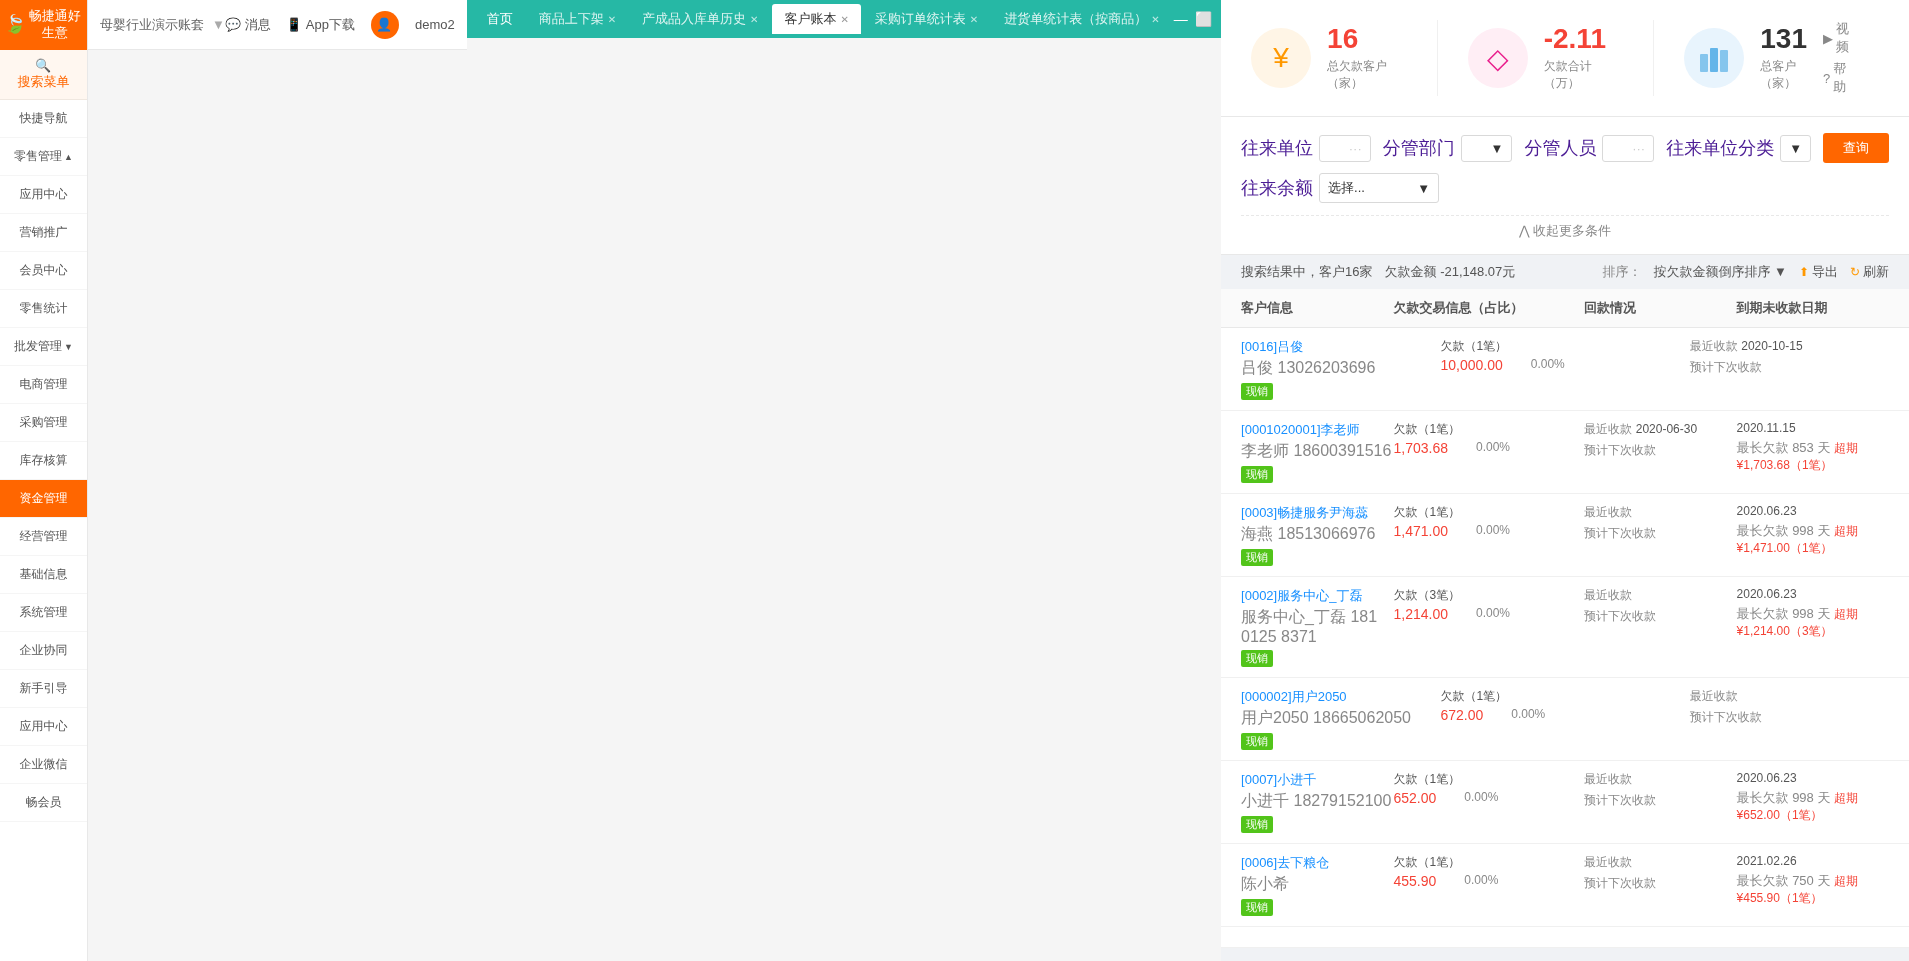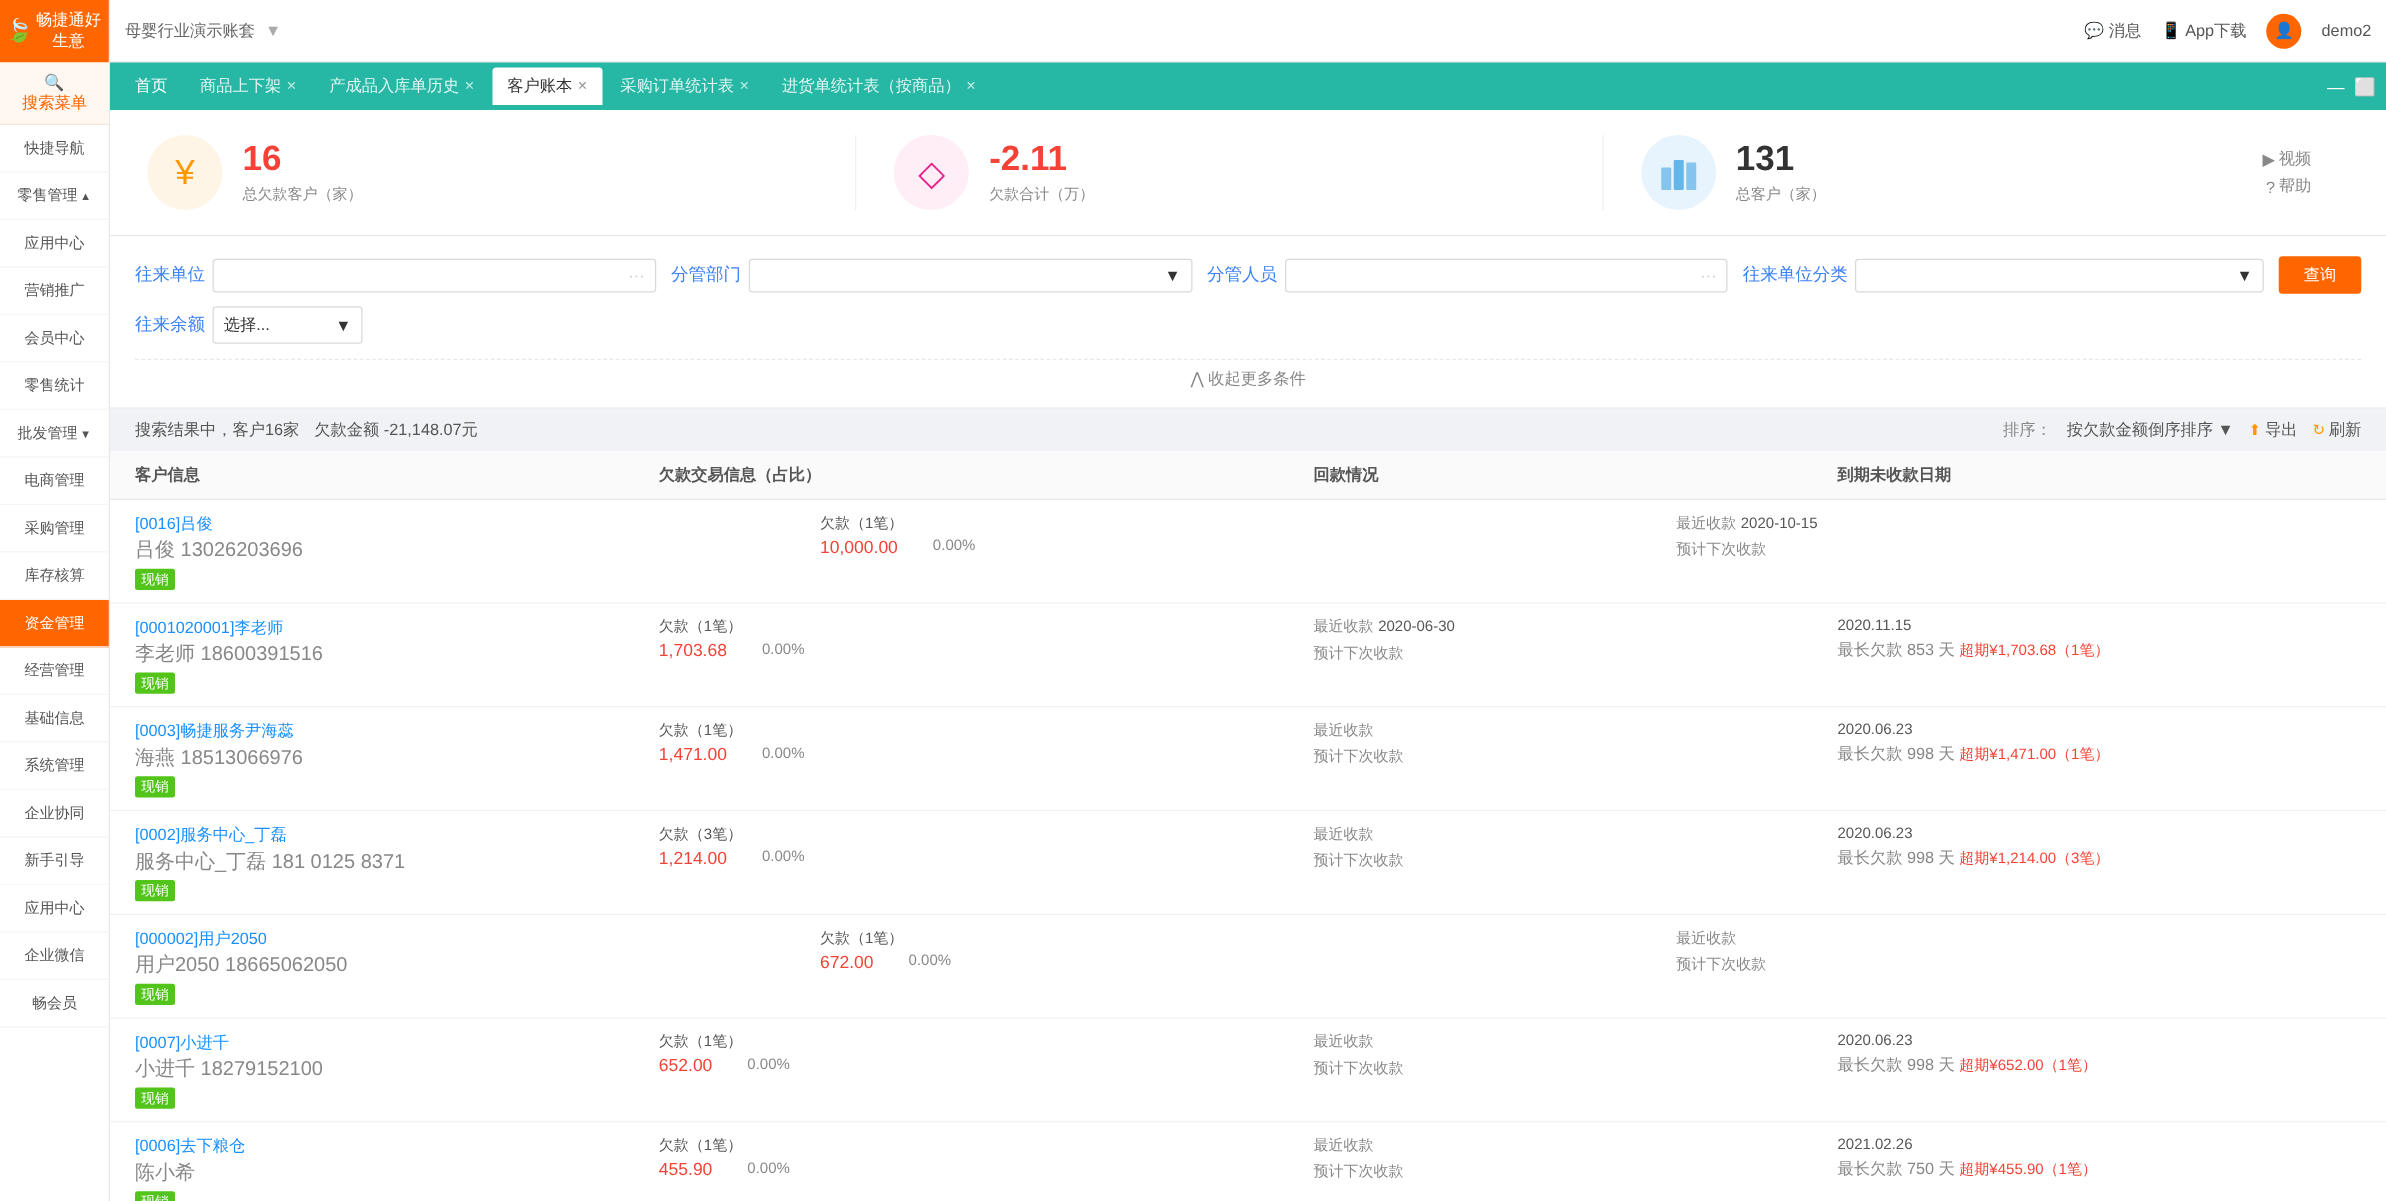--- a/index.html
+++ b/index.html
@@ -45,21 +45,21 @@
       color: #555;
       cursor: pointer;
       font-size: 12px;
       border-bottom: 1px solid #f5f5f5;
     }
     .sidebar-nav-item.active { background: #ff6600; color: #fff; }
     .sidebar-nav-item.has-arrow { display: flex; align-items: center; justify-content: center; gap: 2px; }
     .arrow-down { font-size: 9px; }
 
     
-    .main { flex: 1; display: flex; flex-direction: column; overflow: hidden; }
+    .main { flex: 1; display: flex; overflow: hidden; }
 
     
     .topbar {
       height: 50px;
       background: #fff;
       border-bottom: 1px solid #e8e8e8;
       display: flex;
       align-items: center;
       padding: 0 12px;
       justify-content: space-between;
@@ -150,21 +150,21 @@
       align-items: center;
       gap: 12px;
       margin-bottom: 10px;
     }
     .filter-item {
       display: flex;
       align-items: center;
       gap: 6px;
       flex: 1;
     }
-    .filter-label { font-size: 14px; color: #3b82f6; white-space: nowrap; }
+    .filter-label { font-size: 18px; color: #4c1d95; white-space: nowrap; }
     .filter-input {
       flex: 1;
       border: 1px solid #d9d9d9;
       border-radius: 3px;
       padding: 5px 8px;
       font-size: 12px;
       color: #333;
       outline: none;
       position: relative;
     }

